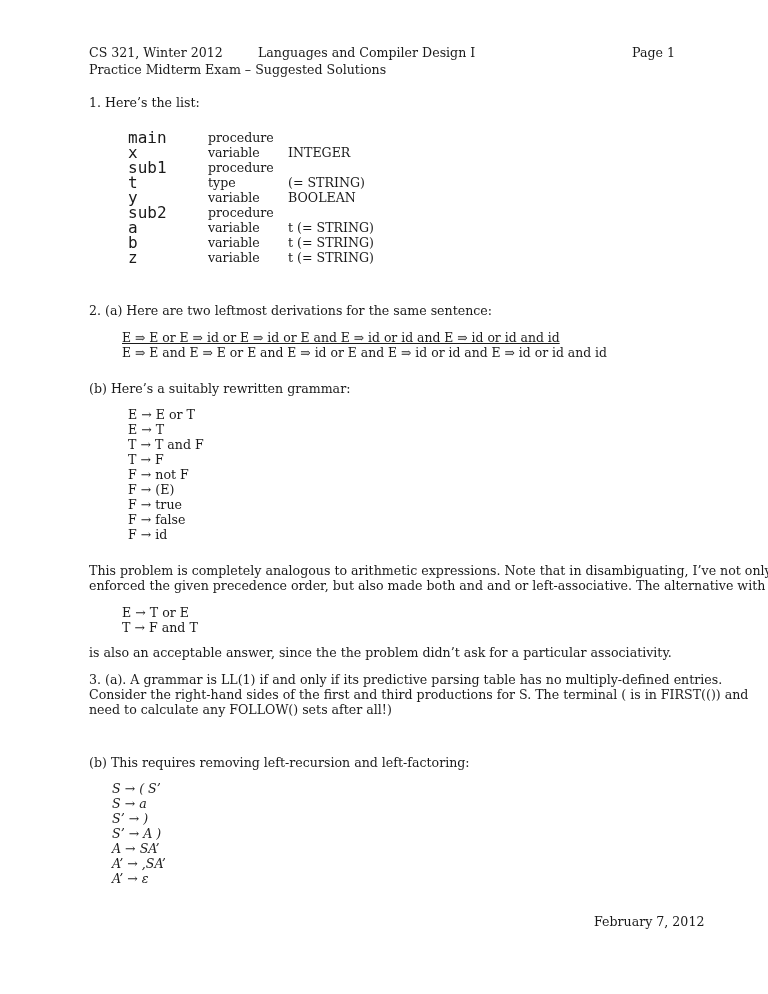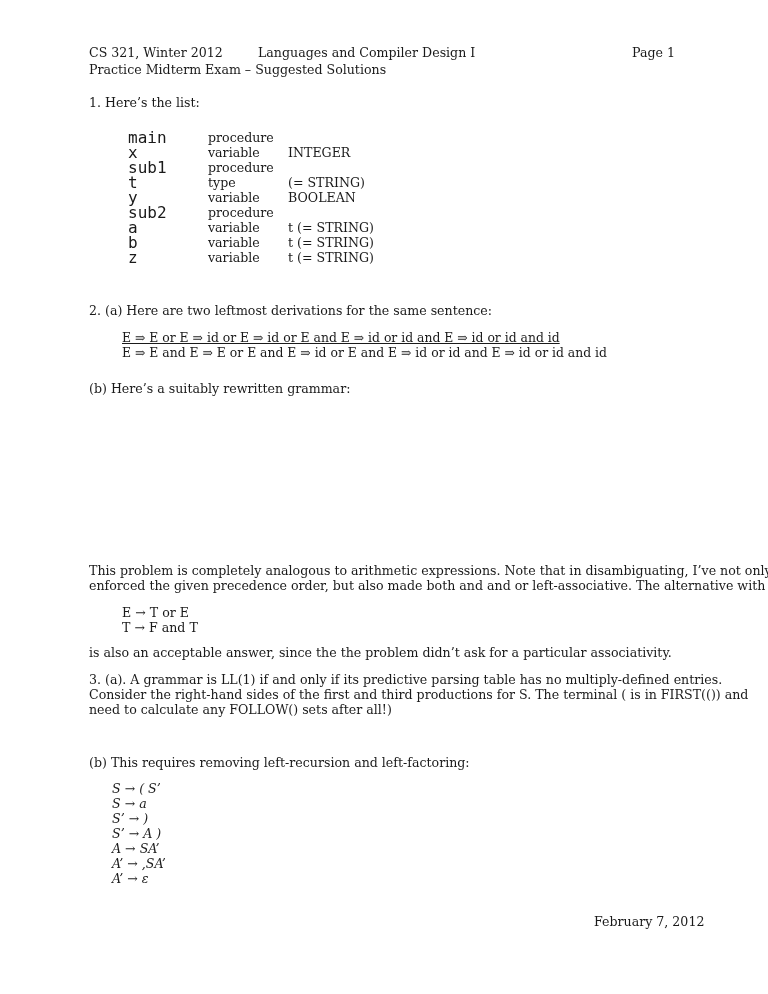--- a/index.html
+++ b/index.html
@@ -79,20 +79,31 @@
         <div class="c2">variable</div>
         <div class="c3">t (= STRING)</div>
       </div>
   </div>
 
   <div class="abs" style="left:89px; top:303px;">2. (a) Here are two leftmost derivations for the same sentence:</div>
   <div class="abs deriv" style="left:122px; top:330px;text-decoration:underline;">E ⇒ E or E ⇒ id or E ⇒ id or E and E ⇒ id or id and E ⇒ id or id and id</div>
   <div class="abs deriv" style="left:122px; top:345px;">E ⇒ E and E ⇒ E or E and E ⇒ id or E and E ⇒ id or id and E ⇒ id or id and id</div>
 
   <div class="abs" style="left:89px; top:381px;">(b) Here’s a suitably rewritten grammar:</div>
+  <div class="abs" style="left:128px; top:407px;">
+    <span class="prod">E → E or T</span>
+    <span class="prod">E → T</span>
+    <span class="prod">T → T and F</span>
+    <span class="prod">T → F</span>
+    <span class="prod">F → not F</span>
+    <span class="prod">F → (E)</span>
+    <span class="prod">F → true</span>
+    <span class="prod">F → false</span>
+    <span class="prod">F → id</span>
+  </div>
 
   <div class="abs" style="left:89px; top:563px;">This problem is completely analogous to arithmetic expressions. Note that in disambiguating, I’ve not only</div>
   <div class="abs" style="left:89px; top:578px;">enforced the given precedence order, but also made both and and or left-associative. The alternative with</div>
 
   <div class="abs" style="left:122px; top:605px;">
     <span class="prod">E → T or E</span>
     <span class="prod">T → F and T</span>
   </div>
 
   <div class="abs" style="left:89px; top:645px;">is also an acceptable answer, since the the problem didn’t ask for a particular associativity.</div>

